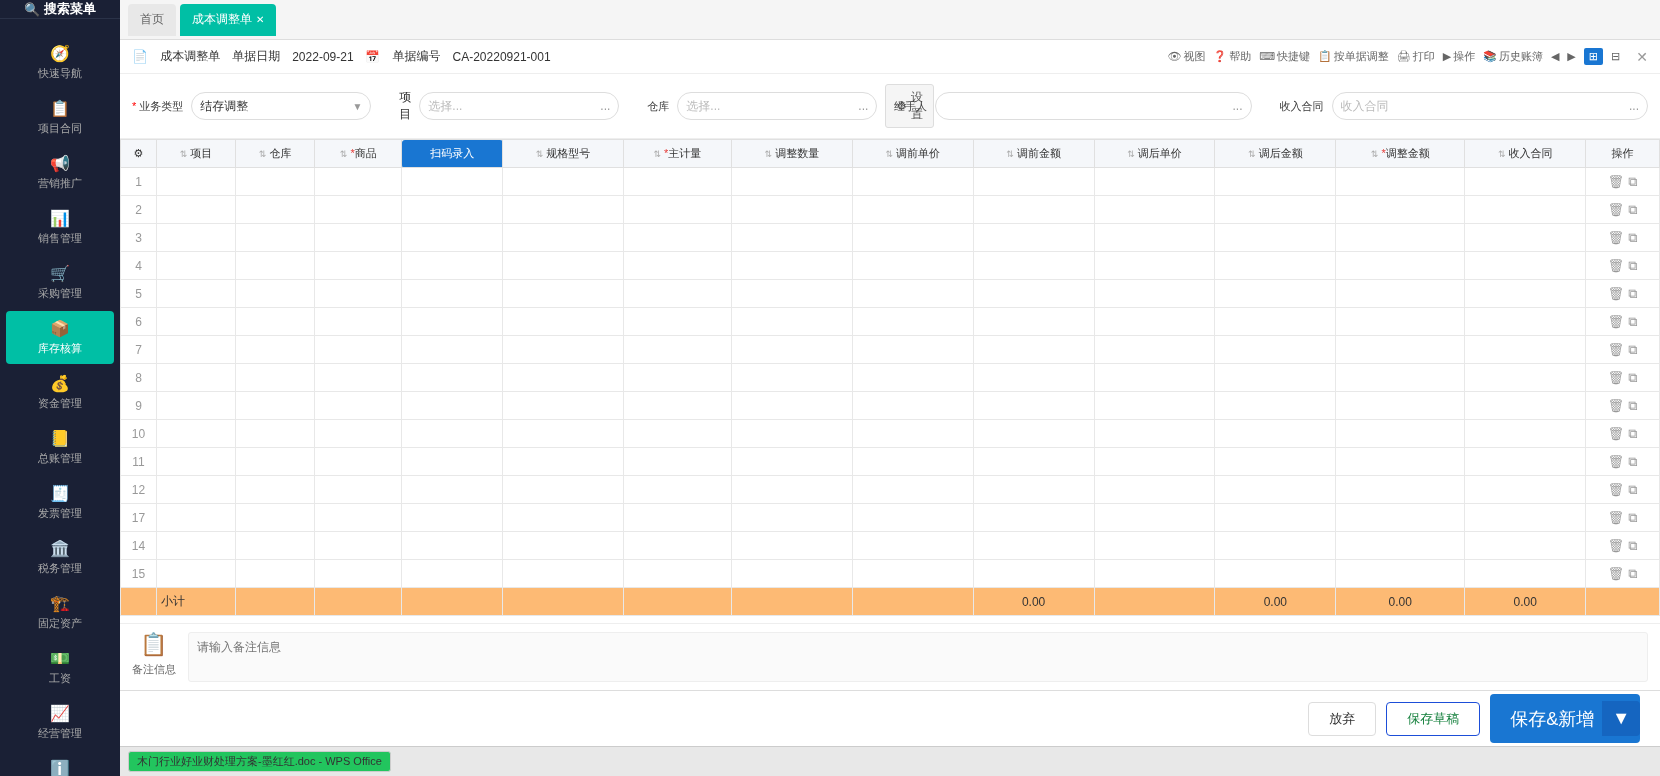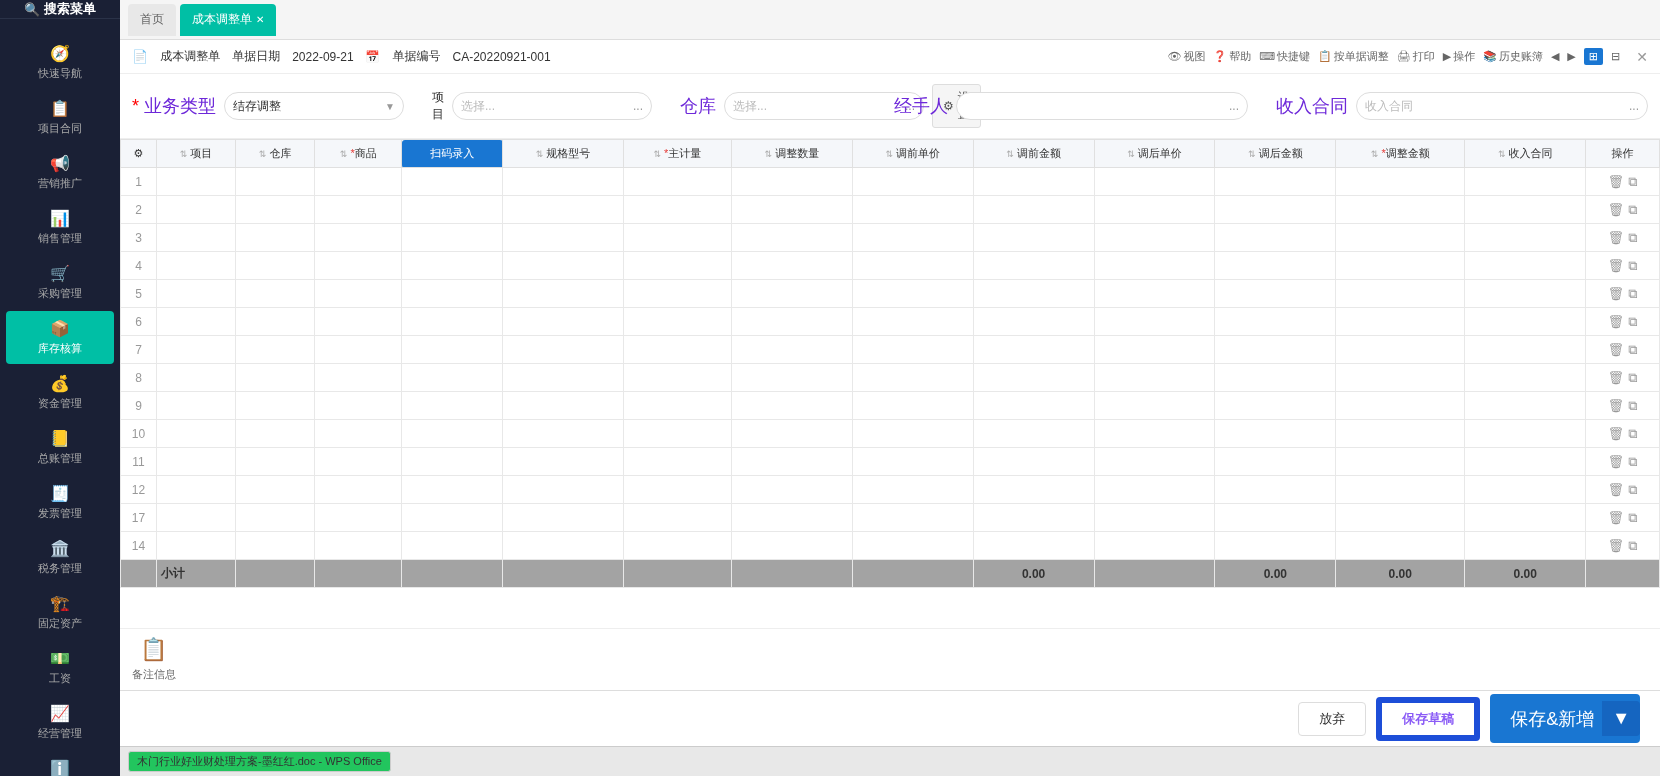--- a/index.html
+++ b/index.html
@@ -137,22 +137,22 @@
       flex-shrink: 0;
     }
     .field-row {
       display: flex;
       align-items: center;
       gap: 8px;
       flex: 1;
       min-width: 300px;
     }
     .field-label {
-      font-size: 18px;
-      color: #6d28d9;
+      font-size: 11px;
+      color: #404040;
       white-space: nowrap;
       flex-shrink: 0;
     }
     .field-label.required::before {
       content: '* ';
       color: red;
     }
     .field-input {
       flex: 1;
       border: 1px solid #ddd;
@@ -216,22 +216,22 @@
     }
     th.gear-col { background: #f5f7fa; width: 36px; }
     td {
       border: 1px solid #e8e8e8;
       padding: 4px;
       text-align: center;
       height: 28px;
       color: #333;
     }
     tr.subtotal-row td {
-      background: #a3a3a3;
-      font-weight: bold;
+      background: #fdba74;
+      font-weight: normal;
       color: #333;
     }
     .row-num {
       color: #999;
       width: 30px;
       text-align: center;
     }
     .action-cell {
       display: flex;
       align-items: center;
@@ -295,28 +295,27 @@
       border: 1px solid #ddd;
       border-radius: 4px;
       padding: 7px 20px;
       font-size: 13px;
       cursor: pointer;
       color: #333;
       font-family: inherit;
     }
     .btn-save-draft {
       background: #fff;
-      border: 6px solid #1d4ed8;
+      border: 1px solid #1d4ed8;
       border-radius: 4px;
       padding: 7px 20px;
       font-size: 13px;
       cursor: pointer;
-      color: #8b5cf6;
+      color: #15803d;
       font-family: inherit;
-      font-weight: bold;
     }
     .btn-save-new {
       background: #1976d2;
       border: none;
       border-radius: 4px;
       padding: 7px 0px 7px 20px;
       font-size: 18px;
       cursor: pointer;
       color: #fff;
       font-family: inherit;
@@ -829,20 +828,42 @@
               <td></td>
               <td></td>
               <td></td>
               <td>
                 <div class="action-cell">
                   <span class="action-icon">🗑</span>
                   <span class="action-icon">⧉</span>
                 </div>
               </td>
             </tr>
+            <tr>
+              <td class="row-num">15</td>
+              <td></td>
+              <td></td>
+              <td></td>
+              <td></td>
+              <td></td>
+              <td></td>
+              <td></td>
+              <td></td>
+              <td></td>
+              <td></td>
+              <td></td>
+              <td></td>
+              <td></td>
+              <td>
+                <div class="action-cell">
+                  <span class="action-icon">🗑</span>
+                  <span class="action-icon">⧉</span>
+                </div>
+              </td>
+            </tr>
             <tr class="subtotal-row">
               <td></td>
               <td style="text-align: left;">小计</td>
               <td></td>
               <td></td>
               <td></td>
               <td></td>
               <td></td>
               <td></td>
               <td></td>
@@ -855,20 +876,21 @@
             </tr>
           </tbody>
       </table>
     </div>
 
     <div class="bottom-area">
       <div class="note-icon-area">
         <span class="note-icon">📋</span>
         <span>备注信息</span>
       </div>
+      <textarea class="note-input" placeholder="请输入备注信息" style=""></textarea>
     </div>
 
   </div>
 
   <div class="footer-bar">
     <button class="btn-discard">放弃</button>
     <button class="btn-save-draft">保存草稿</button>
     <button class="btn-save-new">
       <span>保存&amp;新增</span>
       <span class="btn-save-new-arrow">

